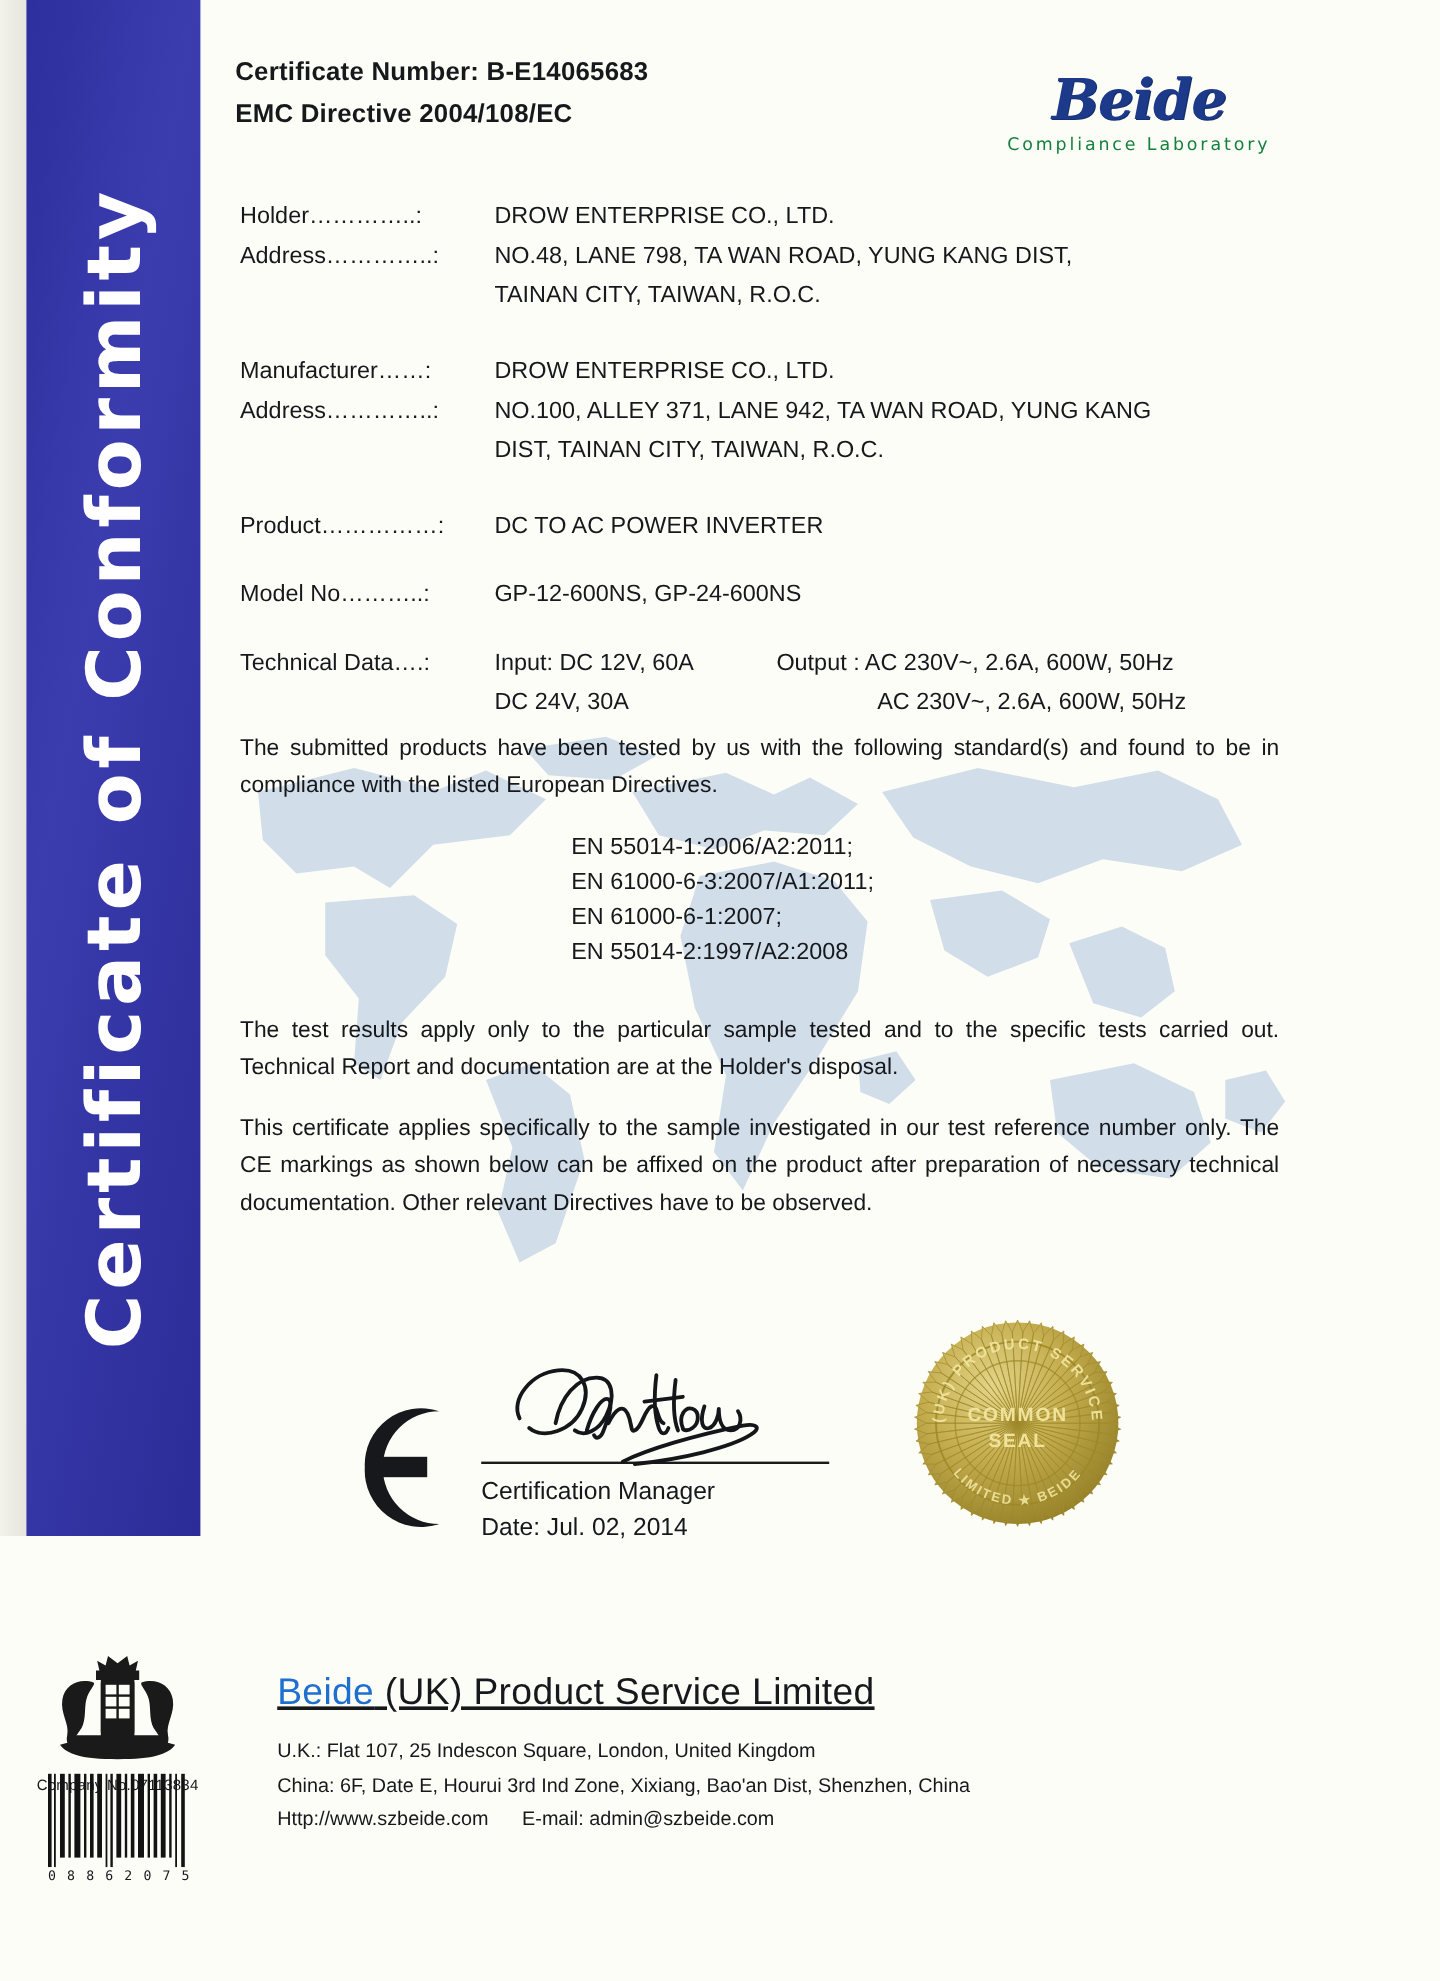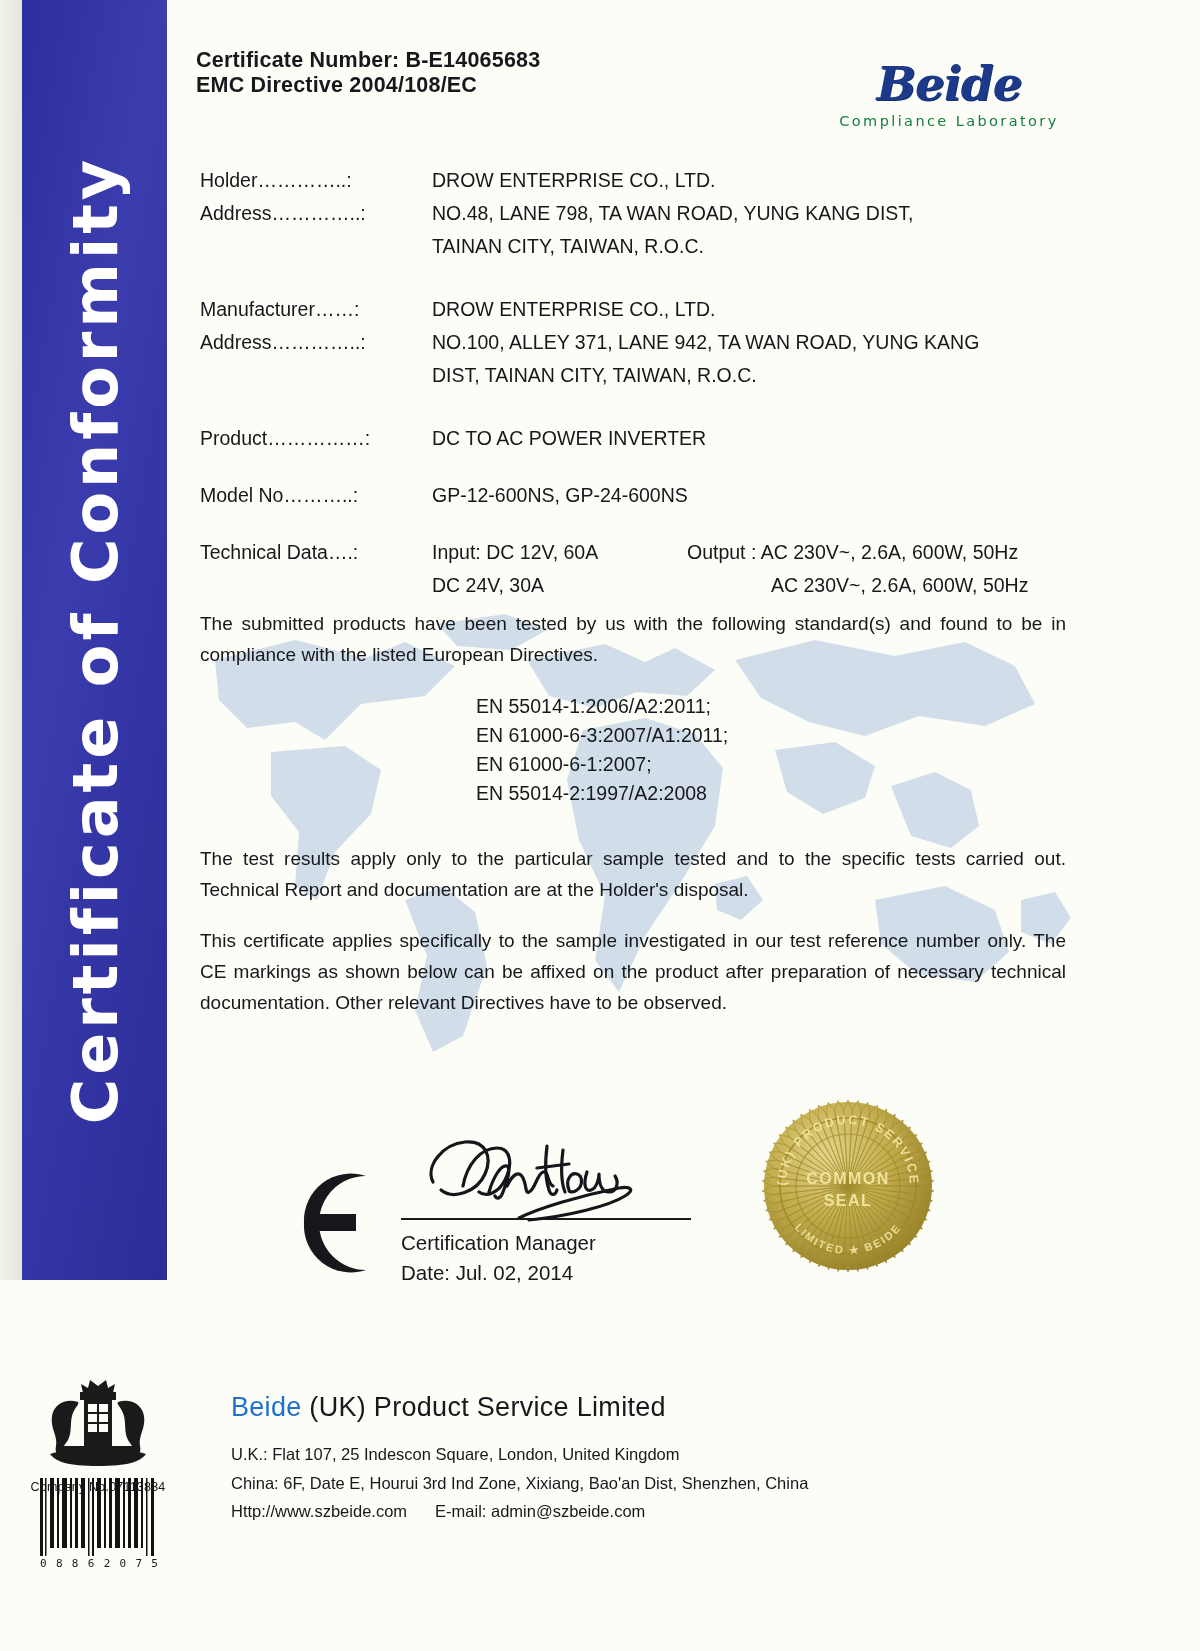--- a/index.html
+++ b/index.html
@@ -34,38 +34,38 @@
   #map-wm {
     position:absolute; left:175px; top:600px; width:900px; height:470px;
     opacity:.55; pointer-events:none;
   }
 
   
   #content { position:absolute; left:196px; top:0; width:880px; height:1236px; }
 
   .hdr-line { font-size:21.5px; font-weight:bold; letter-spacing:.2px; }
   #hdr { position:absolute; left:0; top:48px; }
-  #hdr .hdr-line + .hdr-line { margin-top:0; }
+  #hdr .hdr-line + .hdr-line { margin-top:10px; }
 
   
   #logo { position:absolute; right:2px; top:60px; width:250px; text-align:center; }
   #logo .brand {
     font-family:"DejaVu Serif", serif;
     font-style:italic; font-weight:bold; font-size:47px;
     color:#1d3a8a; letter-spacing:-1px; line-height:1;
     text-shadow:1px 1px 0 #16306f;
   }
   #logo .sub {
     margin-top:6px; font-size:14.5px; color:#15803d; letter-spacing:2.4px;
     font-family:"DejaVu Sans", sans-serif;
   }
 
   
   .fields { position:absolute; left:4px; top:164px; width:876px; font-size:19.5px; }
-  .row { display:flex; line-height:33px;gap:20px; }
+  .row { display:flex; line-height:33px; }
   .row .lbl { width:212px; flex:0 0 212px; white-space:pre; }
   .row .val { flex:1; }
   .gap-sm { height:24px; }
   .gap-md { height:30px; }
 
   .td-grid { display:flex; }
   .td-grid .c1 { width:212px; flex:0 0 212px; }
   .td-grid .c2 { width:235px; flex:0 0 235px; }
   .td-grid .c3 { flex:1; }
 
@@ -92,21 +92,21 @@
   #crest { position:absolute; left:24px; top:1378px; width:148px; text-align:center; }
   #crest .cno { font-size:12.5px; margin-top:2px; letter-spacing:.2px; }
   #barcode { position:absolute; left:38px; top:1478px; width:122px; }
   #barcode .bars { height:78px; display:flex; align-items:stretch; }
   #barcode .digits {
     font-family:"DejaVu Sans Mono", monospace; font-size:11px;
     display:flex; justify-content:space-between; padding:1px 2px 0;
   }
 
   #footer { position:absolute; left:231px; top:1392px; width:760px; }
-  #footer .fbrand { font-size:27px; letter-spacing:.3px; }
+  #footer .fbrand { font-size:31px; letter-spacing:.3px;text-decoration:underline; }
   #footer .fbrand .blue { color:#1f6fd0; }
   #footer .faddr { margin-top:17px; font-size:16.5px; line-height:28.5px; }
   #footer .faddr .spacer { display:inline-block; width:28px; }
 </style>
 </head>
 <body>
 
 <div id="spine-edge"></div>
 <div id="spine">
   <div class="vtext">Certificate of Conformity</div>

